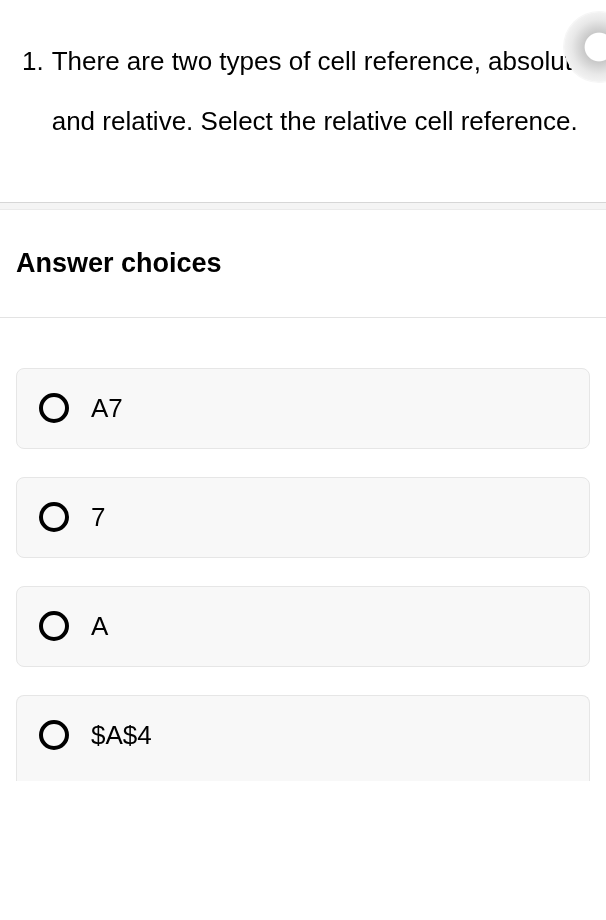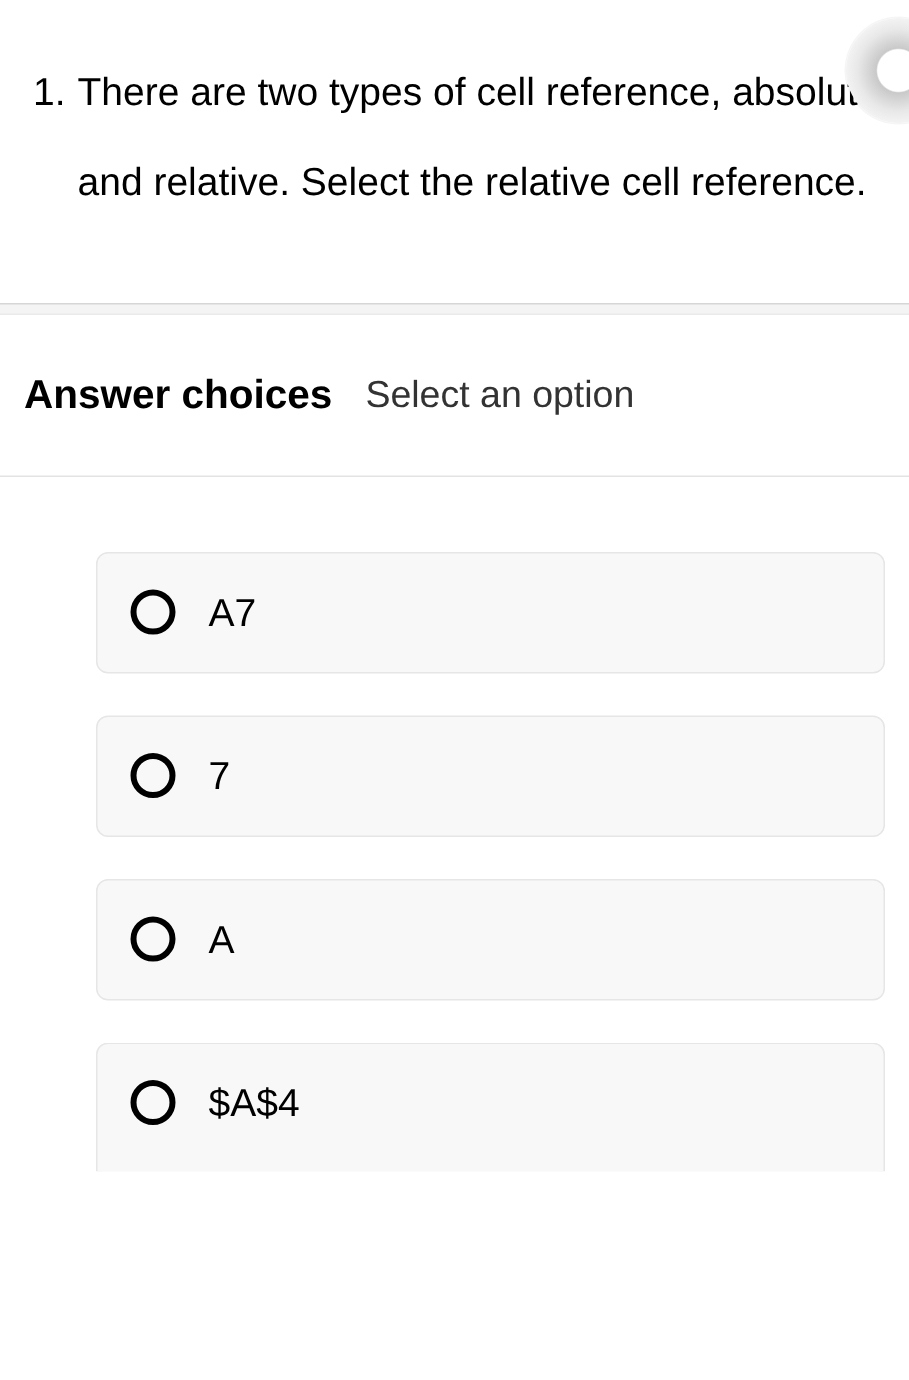--- a/index.html
+++ b/index.html
@@ -34,22 +34,21 @@
     }
     .divider-top {
       border-top: 1px solid #d6d6d6;
       height: 8px;
       background: #f4f4f4;
       border-bottom: 1px solid #eaeaea;
     }
     .answer-header {
       padding: 38px 16px 38px 16px;
       display: flex;
-      align-items: center;
-      gap: 22px;
+      align-items: flex-end;
       border-bottom: 1px solid #e3e3e3;
     }
     .answer-title {
       font-size: 27px;
       font-weight: 600;
       color: #000;
     }
     .answer-instruction {
       font-size: 25px;
       color: #333;
@@ -63,21 +62,20 @@
     }
     .choice {
       background: #f8f8f8;
       border: 1px solid #e6e6e6;
       border-radius: 8px;
       padding: 24px 22px;
       display: flex;
       align-items: center;
       gap: 22px;
       cursor: pointer;
-      margin-left: 48px;
     }
     .choice:last-child {
       border-bottom: none;
       border-bottom-left-radius: 0;
       border-bottom-right-radius: 0;
       padding-bottom: 30px;
     }
     .radio-circle {
       width: 30px;
       height: 30px;
@@ -109,21 +107,20 @@
   <div class="question-text">
     <span class="question-number">1.</span>
     <span class="question-body">There are two types of cell reference, absolute and relative. Select the relative cell reference.</span>
   </div>
 </div>
 
 <div class="divider-top"></div>
 
 <div class="answer-header">
   <span class="answer-title">Answer choices</span>
-  <span class="answer-instruction">Select an option</span>
 </div>
 
 <div class="choices-container">
   <div class="choice">
     <div class="radio-circle"></div>
     <span class="choice-label">A7</span>
   </div>
   <div class="choice">
     <div class="radio-circle"></div>
     <span class="choice-label">7</span>

